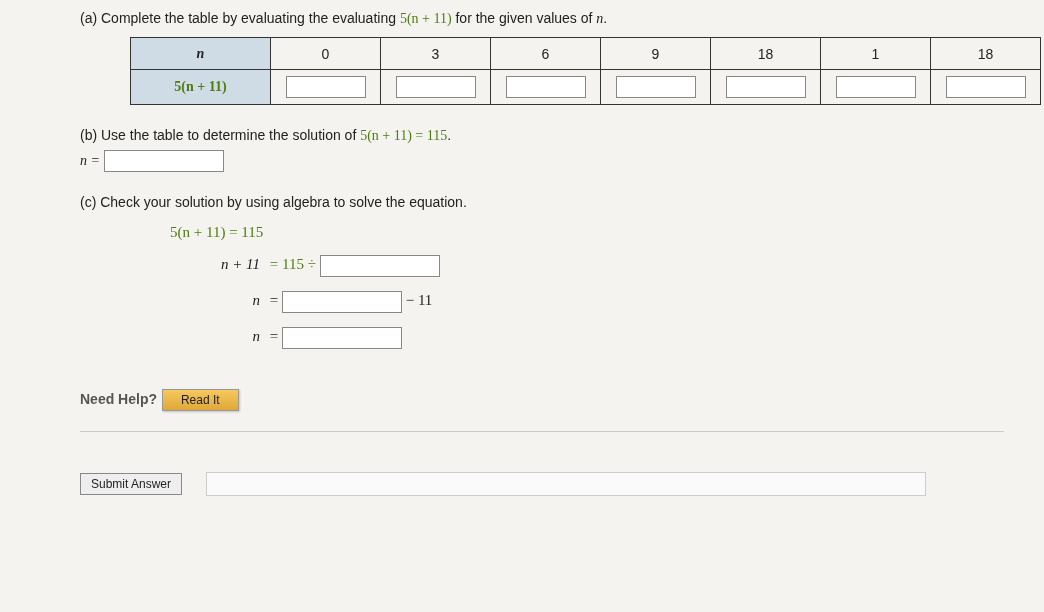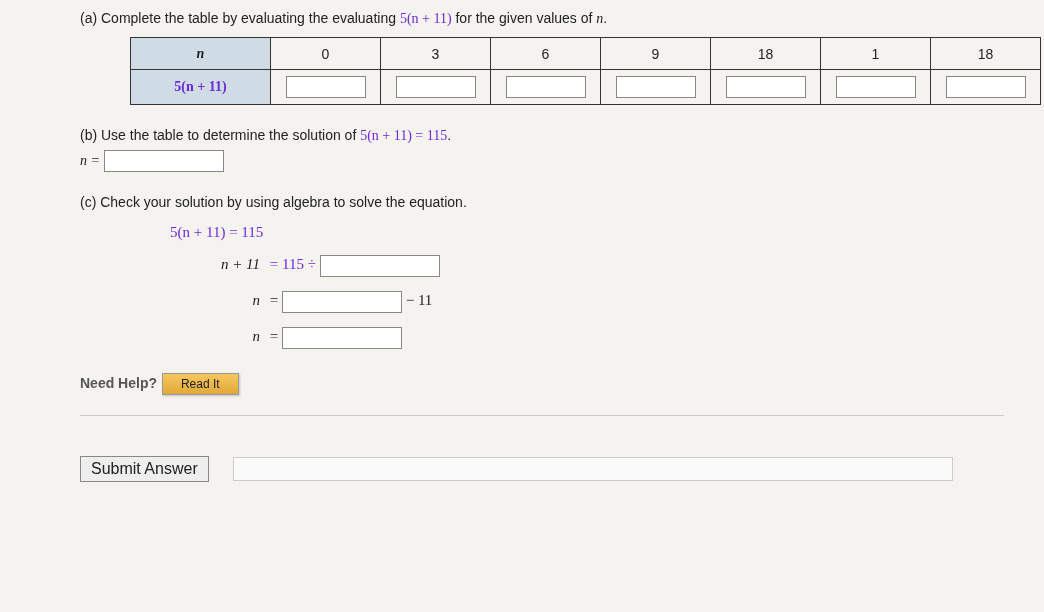--- a/index.html
+++ b/index.html
@@ -6,21 +6,21 @@
     body {
       font-family: Arial, Helvetica, sans-serif;
       background: #f5f3f0;
       color: #222;
       padding: 10px 0 30px 0;
       font-size: 14px;
       width: 1044px;
     }
     .content { padding: 0 40px 0 80px; }
     .part { margin-bottom: 22px; }
-    .expr-red-upright { color: #6d28d9; font-family: 'Times New Roman', serif; }
+    .expr-red-upright { color: #4d7c0f; font-family: 'Times New Roman', serif; }
     .math-var { font-style: italic; font-family: 'Times New Roman', serif; }
     
     table { border-collapse: collapse; margin-top: 10px; margin-left: 50px; }
     td { border: 1px solid #333; padding: 6px 8px; text-align: center; min-width: 110px; height: 32px; }
     td.hdr-n { background: #d0dce5; font-weight: bold; font-style: italic; font-family: 'Times New Roman', serif; min-width: 140px; }
     td.hdr-expr { background: #d0dce5; font-weight: bold; font-family: 'Times New Roman', serif; min-width: 140px; }
     
     .input-box {
       display: inline-block;
       border: 1px solid #888;
@@ -38,28 +38,29 @@
     .need-help { margin: 24px 0 0 0; }
     .need-help-label { color: #555; font-weight: bold; margin-right: 1px; }
     .read-it-btn {
       display: inline-block;
       background: linear-gradient(#f6c85f, #e0a838);
       border: 1px solid #999;
       padding: 3px 18px;
       font-size: 12px;
       cursor: pointer;
       box-shadow: 1px 1px 2px rgba(0,0,0,0.2);
+      margin-top: 16px;
     }
     .submit-row { margin-top: 28px; padding-top: 12px; }
     .submit-btn {
       display: inline-block;
       background: #eee;
       border: 1px solid #888;
       padding: 3px 10px;
-      font-size: 16px;
+      font-size: 12px;
       cursor: pointer;
       margin-right: 20px;
       vertical-align: middle;
     }
     .long-field {
       display: inline-block;
       border: 1px solid #ccc;
       background: #fafafa;
       height: 24px;
       width: 720px;

